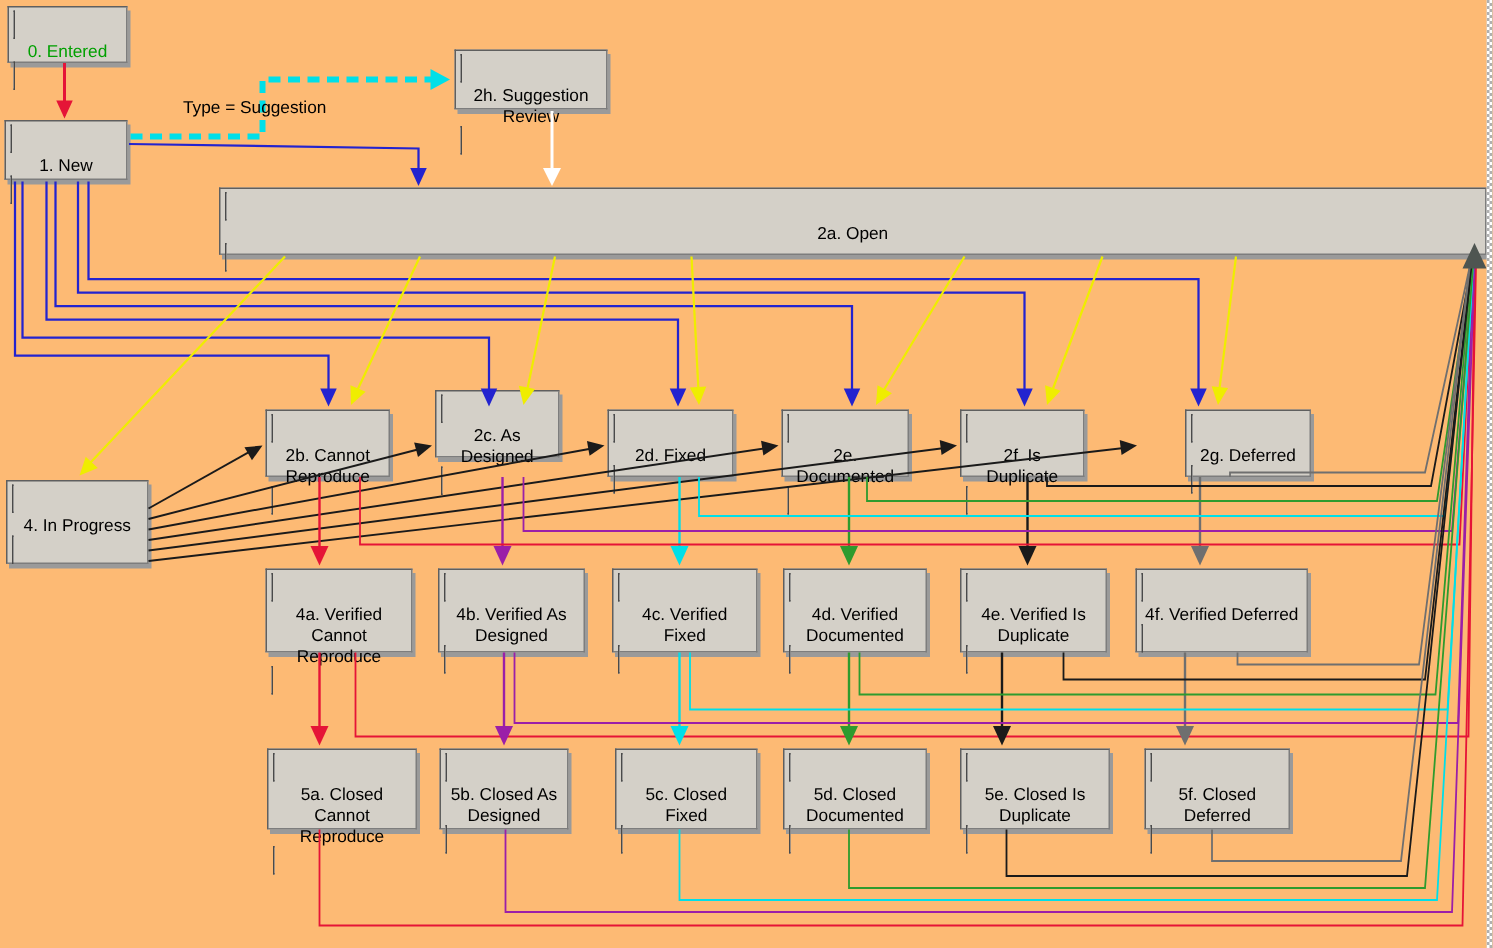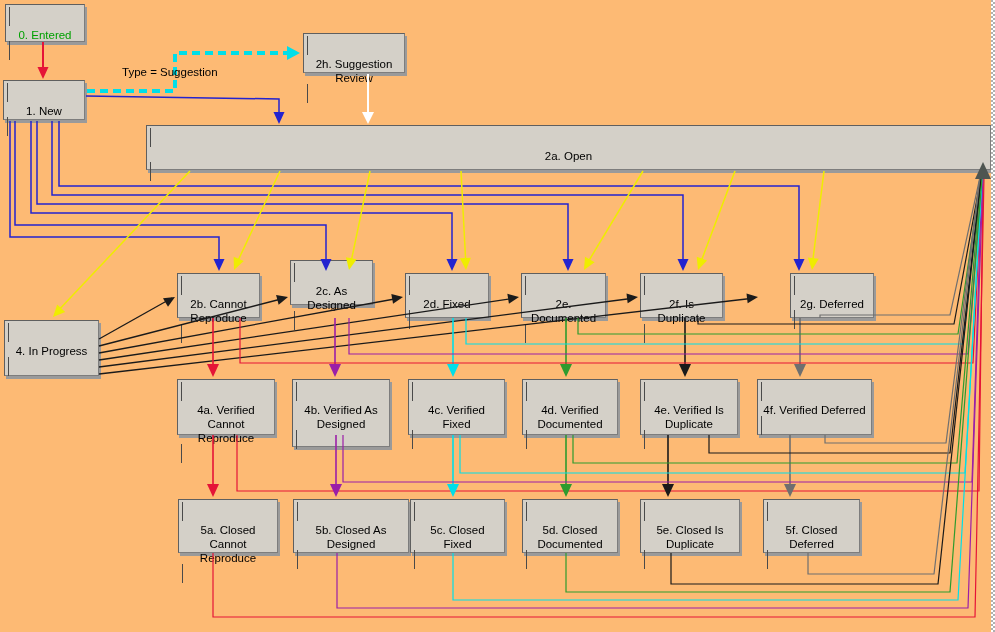--- a/index.html
+++ b/index.html
@@ -45,28 +45,28 @@
   <div class="node" style="left:4px;top:320px;width:95px;height:56px;"><span class="inner"><span class="lbl">4. In Progress</span></span></div>
 
   <div class="node" style="left:177px;top:273px;width:83px;height:45px;"><span class="inner"><span class="lbl">2b. Cannot Reproduce</span></span></div>
   <div class="node" style="left:290px;top:260px;width:83px;height:45px;"><span class="inner"><span class="lbl">2c. As Designed</span></span></div>
   <div class="node" style="left:405px;top:273px;width:84px;height:45px;"><span class="inner"><span class="lbl">2d. Fixed</span></span></div>
   <div class="node" style="left:521px;top:273px;width:85px;height:45px;"><span class="inner"><span class="lbl">2e. Documented</span></span></div>
   <div class="node" style="left:640px;top:273px;width:83px;height:45px;"><span class="inner"><span class="lbl">2f. Is Duplicate</span></span></div>
   <div class="node" style="left:760px;top:273px;width:84px;height:45px;margin-left:30px;"><span class="inner"><span class="lbl">2g. Deferred</span></span></div>
 
   <div class="node" style="left:177px;top:379px;width:98px;height:56px;"><span class="inner"><span class="lbl">4a. Verified Cannot Reproduce</span></span></div>
-  <div class="node" style="left:292px;top:379px;width:98px;height:68px;"><span class="inner"><span class="lbl">4b. Verified As Designed</span></span></div>
+  <div class="node" style="left:292px;top:379px;width:98px;height:56px;"><span class="inner"><span class="lbl">4b. Verified As Designed</span></span></div>
   <div class="node" style="left:408px;top:379px;width:97px;height:56px;"><span class="inner"><span class="lbl">4c. Verified Fixed</span></span></div>
   <div class="node" style="left:522px;top:379px;width:96px;height:56px;"><span class="inner"><span class="lbl">4d. Verified Documented</span></span></div>
   <div class="node" style="left:640px;top:379px;width:98px;height:56px;"><span class="inner"><span class="lbl">4e. Verified Is Duplicate</span></span></div>
   <div class="node" style="left:757px;top:379px;width:115px;height:56px;"><span class="inner"><span class="lbl">4f. Verified Deferred</span></span></div>
 
   <div class="node" style="left:178px;top:499px;width:100px;height:54px;"><span class="inner"><span class="lbl">5a. Closed Cannot Reproduce</span></span></div>
-  <div class="node" style="left:293px;top:499px;width:116px;height:54px;"><span class="inner"><span class="lbl">5b. Closed As Designed</span></span></div>
+  <div class="node" style="left:293px;top:499px;width:86px;height:54px;"><span class="inner"><span class="lbl">5b. Closed As Designed</span></span></div>
   <div class="node" style="left:410px;top:499px;width:95px;height:54px;"><span class="inner"><span class="lbl">5c. Closed Fixed</span></span></div>
   <div class="node" style="left:522px;top:499px;width:96px;height:54px;"><span class="inner"><span class="lbl">5d. Closed Documented</span></span></div>
   <div class="node" style="left:640px;top:499px;width:100px;height:54px;"><span class="inner"><span class="lbl">5e. Closed Is Duplicate</span></span></div>
   <div class="node" style="left:763px;top:499px;width:97px;height:54px;"><span class="inner"><span class="lbl">5f. Closed Deferred</span></span></div>
 
   <div class="float-label" style="left:122px;top:66px;">Type = Suggestion</div>
 
   <svg id="edge-layer" width="995" height="632" viewBox="0 0 995 632">
       <polyline points="43,42 43,77" fill="none" stroke="#e51437" stroke-width="2"></polyline>
       <polyline points="87,91 175,91 175,53 296,53" fill="none" stroke="#00dfe8" stroke-width="4" stroke-dasharray="8,5"></polyline>

